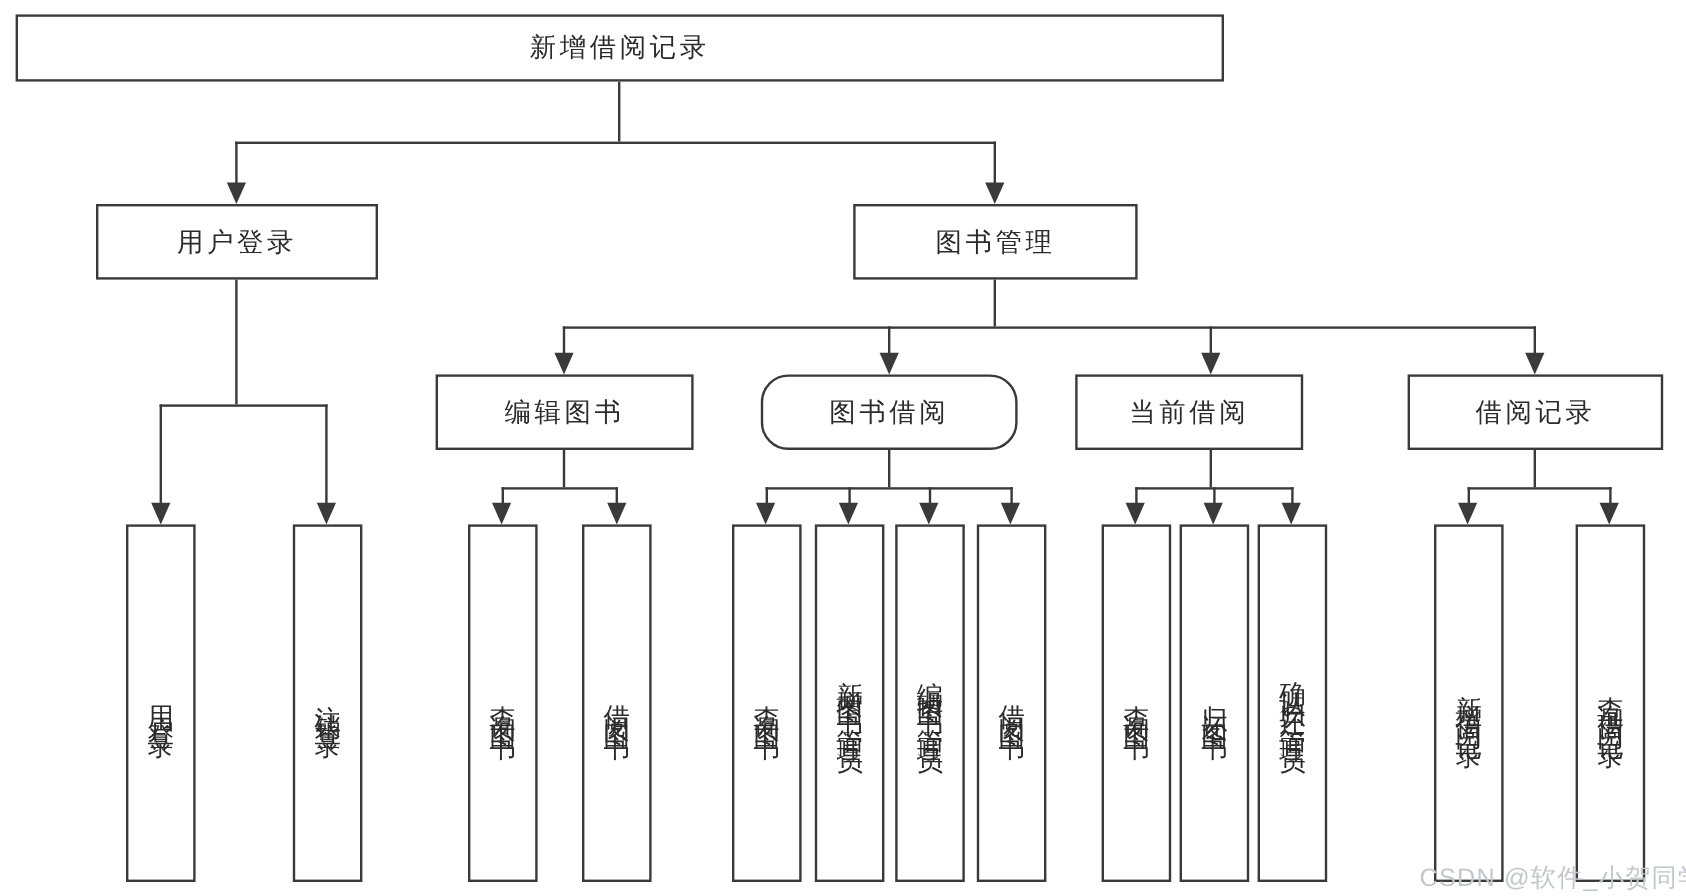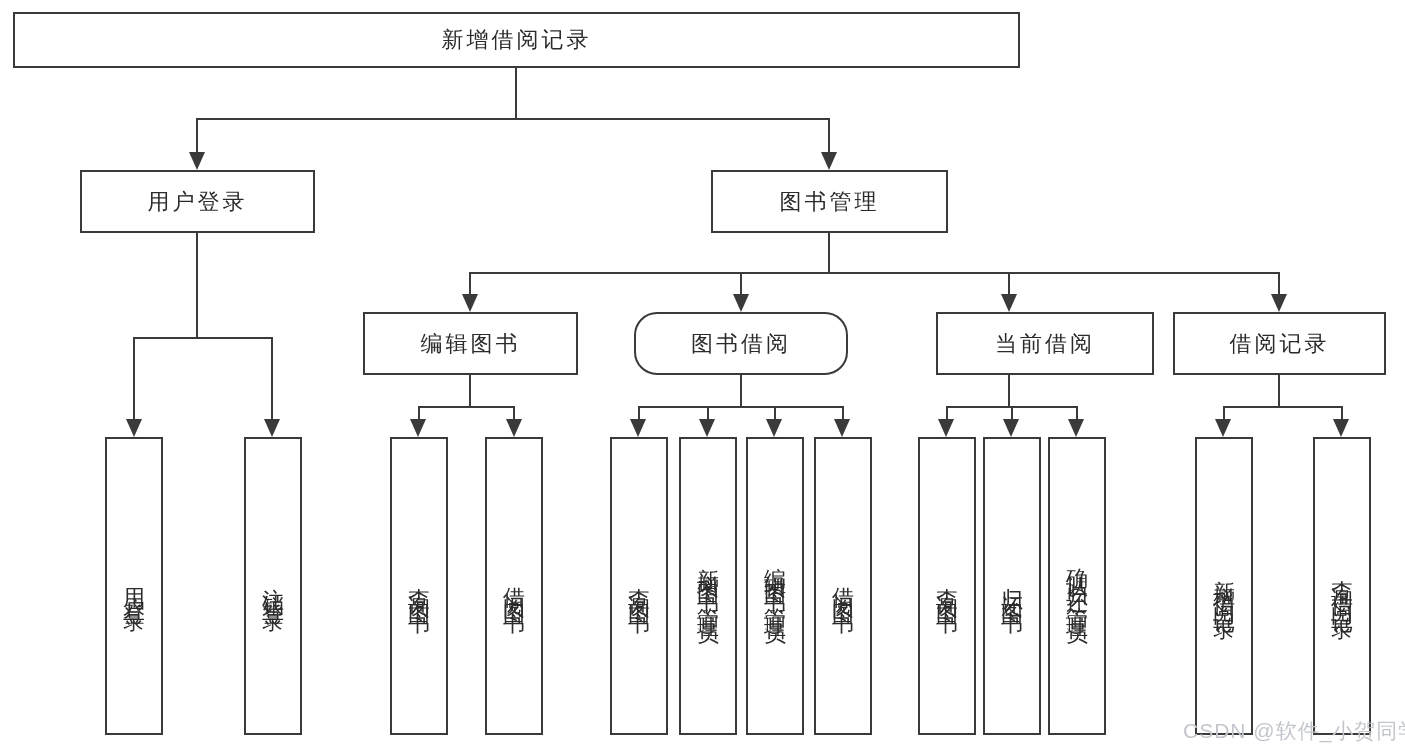--- a/index.html
+++ b/index.html
@@ -82,21 +82,21 @@
   <div class="vline" style="left:740px; top:272px; height:26px;"></div>
   <div class="vline" style="left:1008px; top:272px; height:26px;"></div>
   <div class="vline" style="left:1278px; top:272px; height:26px;"></div>
   <div class="arrow" style="left:462px; top:294px;"></div>
   <div class="arrow" style="left:733px; top:294px;"></div>
   <div class="arrow" style="left:1001px; top:294px;"></div>
   <div class="arrow" style="left:1271px; top:294px;"></div>
 
   <div class="box" style="left:363px; top:312px; width:215px; height:63px;">编辑图书</div>
   <div class="box" style="left:634px; top:312px; width:214px; height:63px;border-radius:23px;">图书借阅</div>
-  <div class="box" style="left:936px; top:312px; width:218px; height:63px;">当前借阅</div>
+  <div class="box" style="left:896px; top:312px; width:190px; height:63px;">当前借阅</div>
   <div class="box" style="left:1173px; top:312px; width:213px; height:63px;">借阅记录</div>
 
   <div class="vline" style="left:469px; top:375px; height:31px;"></div>
   <div class="hline" style="left:418px; top:406px; width:97px;"></div>
   <div class="vline" style="left:418px; top:406px; height:18px;"></div>
   <div class="vline" style="left:513px; top:406px; height:18px;"></div>
   <div class="arrow" style="left:410px; top:419px;"></div>
   <div class="arrow" style="left:506px; top:419px;"></div>
 
   <div class="vline" style="left:740px; top:375px; height:31px;"></div>

